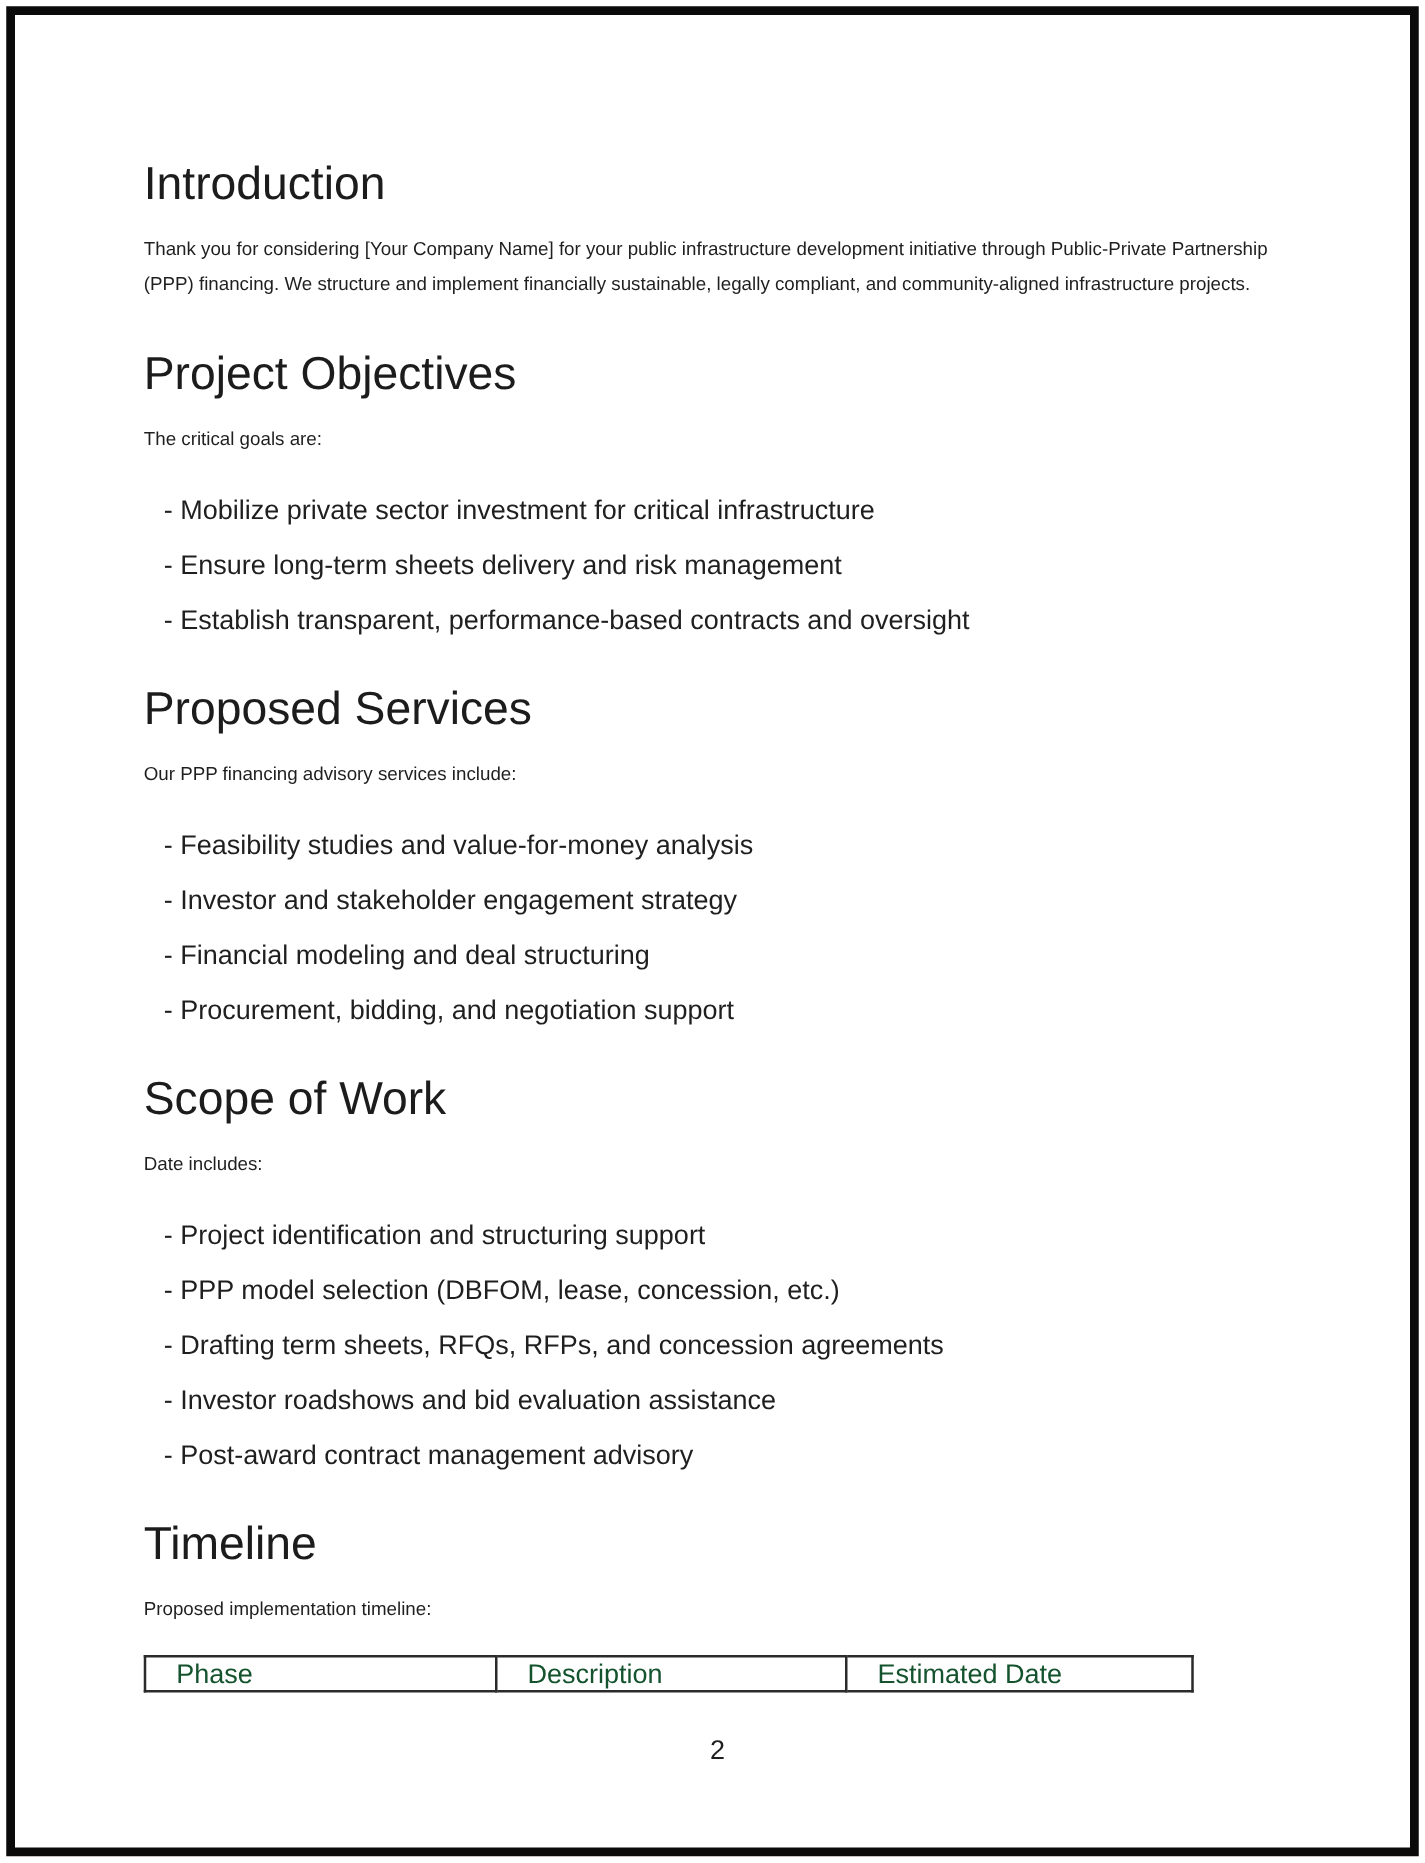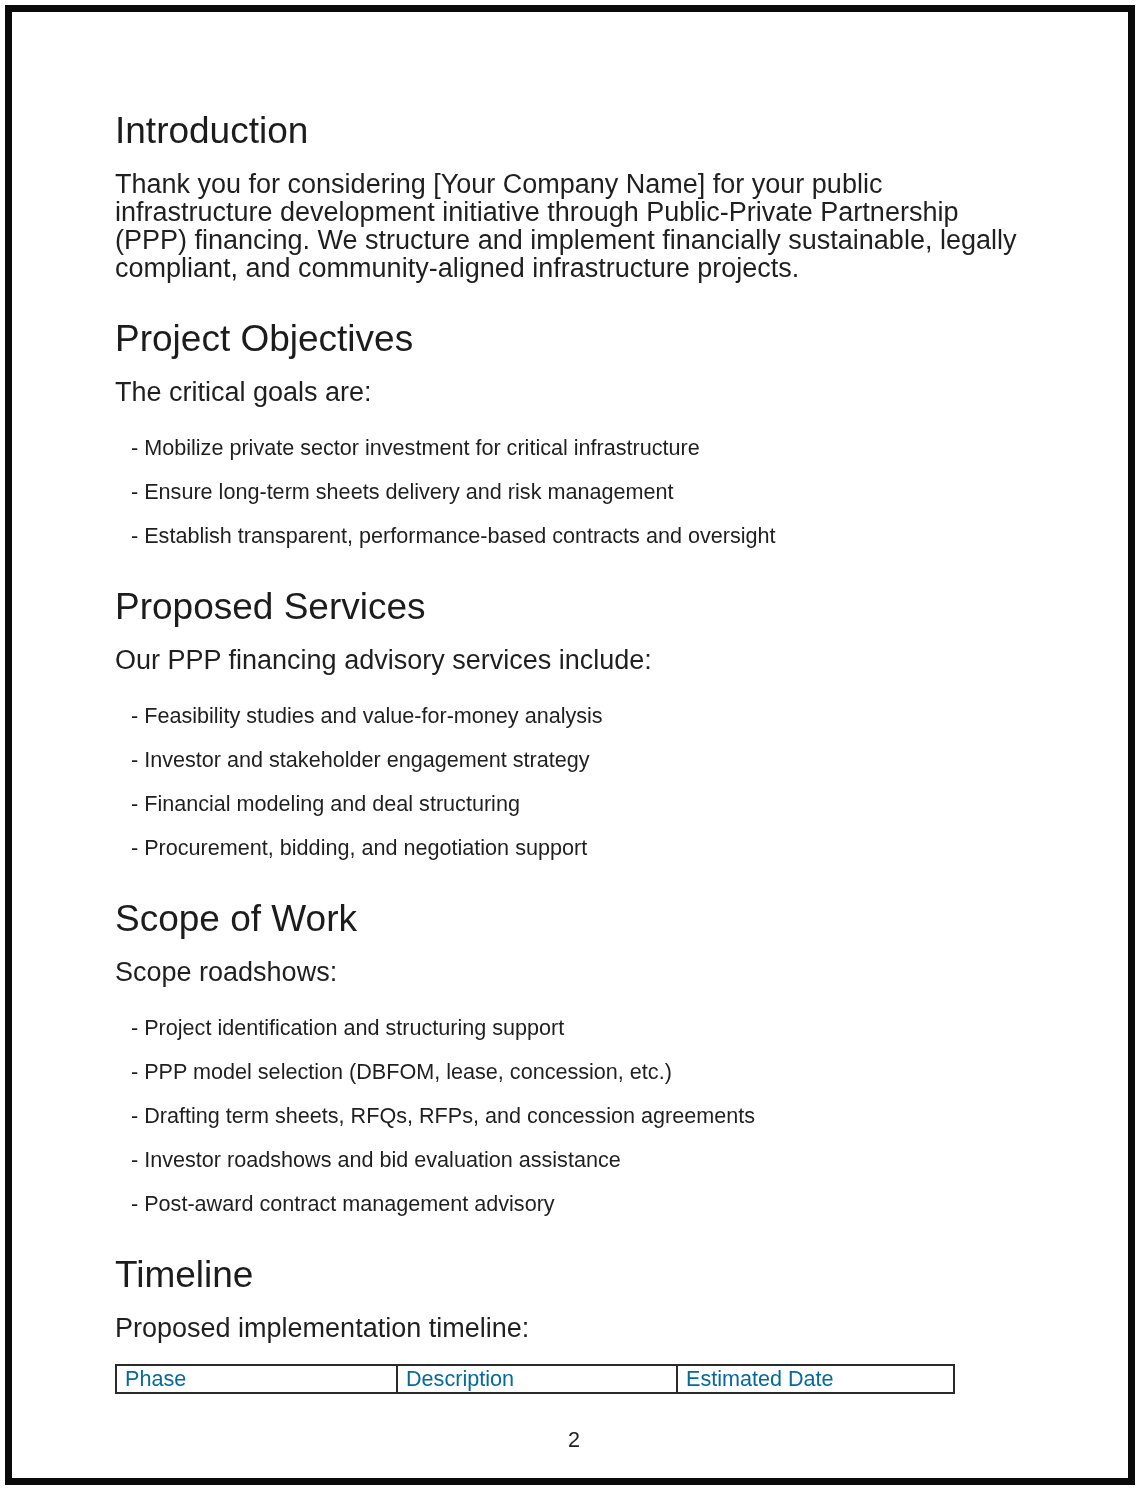--- a/index.html
+++ b/index.html
@@ -27,23 +27,23 @@
     width: 1021px; 
   }
   h1 {
     font-size: 37px;
     line-height: 46px;
     font-weight: 400;
     letter-spacing: 0;
     margin: 34px 0 16px 0;
     color: #1c1c1c;
   }
-  h1.first { margin-top: 0; }
+  h1.first { margin-top: 16px; }
   p {
-    font-size: 27px;
+    font-size: 15px;
     line-height: 28px;
     margin: 0 0 28px 0;
     width: 918px;
   }
   p.tight { margin-bottom: 22px; }
   ul.dash-list {
     list-style: none;
     margin: 0;
     padding: 0;
     font-size: 21.6px;
@@ -56,23 +56,23 @@
     table-layout: fixed;
     width: 838px;
     margin: 0;
   }
   table.timeline th {
     border: 2px solid #2b2b2b;
     font-weight: 400;
     font-size: 21.6px;
     line-height: 24px;
     text-align: left;
-    padding: 1px 4px 1px 8px;
+    padding: 1px 4px 1px 24px;
     height: 28px;
-    color: #0369a1;
+    color: #14532d;
     overflow: hidden;
     white-space: nowrap;
   }
   .page-number {
     margin-top: 32px;
     width: 918px;
     text-align: center;
     font-size: 21.6px;
     line-height: 28px;
   }
@@ -97,21 +97,21 @@
     <h1>Proposed Services</h1>
     <p>Our PPP financing advisory services include:</p>
     <ul class="dash-list">
       <li>- Feasibility studies and value-for-money analysis</li>
       <li>- Investor and stakeholder engagement strategy</li>
       <li>- Financial modeling and deal structuring</li>
       <li>- Procurement, bidding, and negotiation support</li>
     </ul>
 
     <h1>Scope of Work</h1>
-    <p>Scope roadshows:</p>
+    <p>Date includes:</p>
     <ul class="dash-list">
       <li>- Project identification and structuring support</li>
       <li>- PPP model selection (DBFOM, lease, concession, etc.)</li>
       <li>- Drafting term sheets, RFQs, RFPs, and concession agreements</li>
       <li>- Investor roadshows and bid evaluation assistance</li>
       <li>- Post-award contract management advisory</li>
     </ul>
 
     <h1>Timeline</h1>
     <p class="tight">Proposed implementation timeline:</p>

